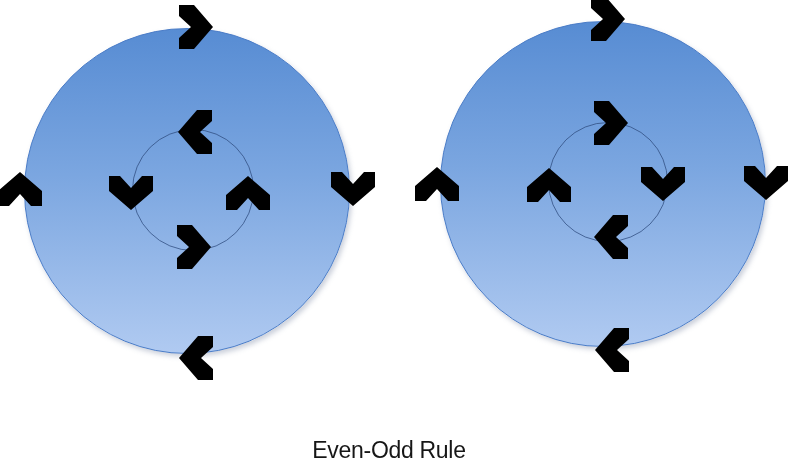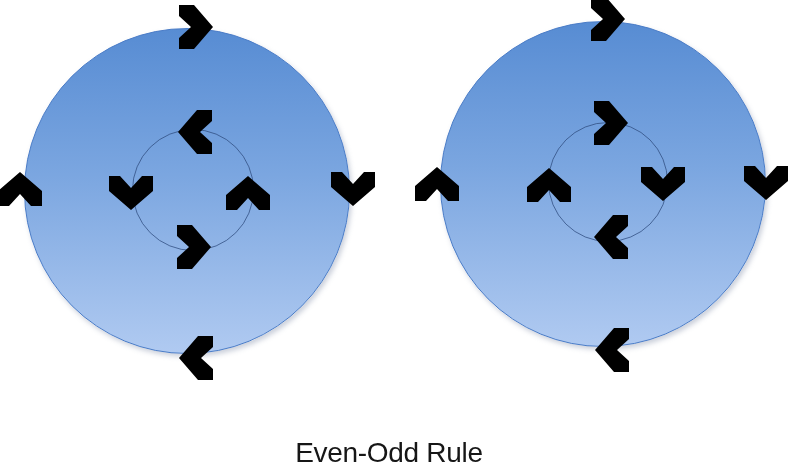--- a/index.html
+++ b/index.html
@@ -35,21 +35,21 @@
   .chev{
     position:absolute;
     width:34px;height:44px;
     fill:#000000;
   }
 
   .caption{
     position:absolute;
     left:0;top:437px;width:778px;
     text-align:center;
-    font-size:28px;
+    font-size:23px;
     letter-spacing:-0.3px;
     color:#161616;
   }
 </style>
 </head>
 <body>
 
 <div class="stage">
 
   <div class="outer-circle left"></div>

